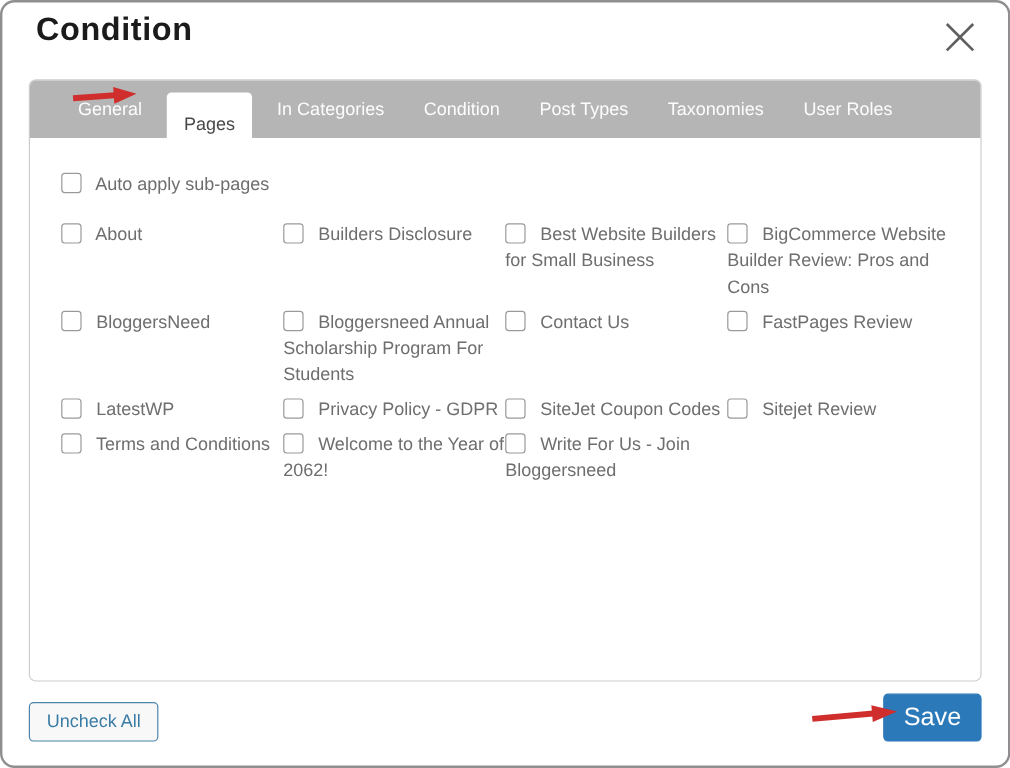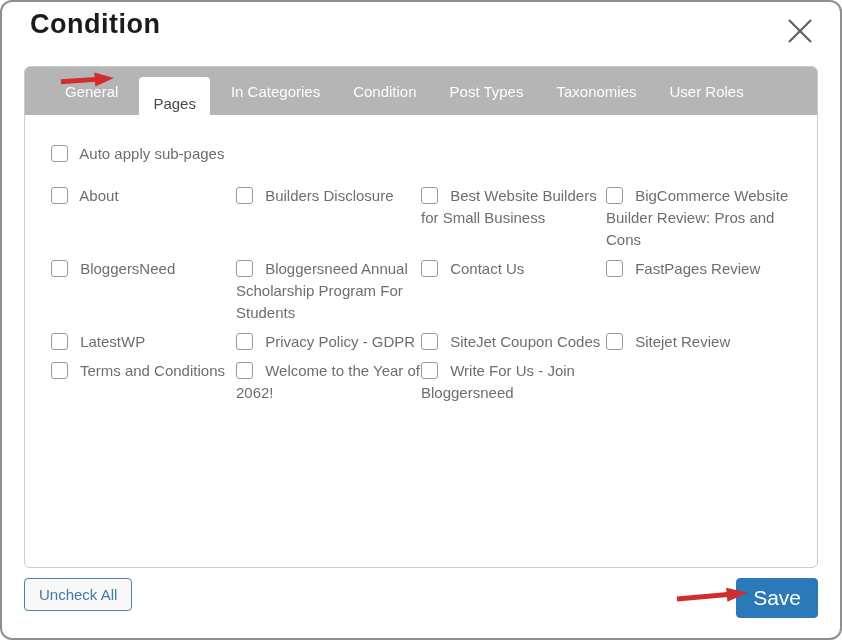--- a/index.html
+++ b/index.html
@@ -82,21 +82,21 @@
     grid-template-columns: 1fr 1fr 1fr 1fr;
     row-gap: 7px;
     column-gap: 0;
     align-items: start;
   }
 
   .modal-footer {
     margin: 10px 22px 0 22px;
     display: flex;
     justify-content: space-between;
-    align-items: flex-start;
+    align-items: flex-end;
     gap: 19px;
   }
   .uncheck-all-btn {
     font-family: "Liberation Sans", sans-serif;
     font-size: 15px;
     color: #3a7ca5;
     background: #f8f8f8;
     border: 1px solid #4b84a8;
     border-radius: 4px;
     padding: 7px 14px;

